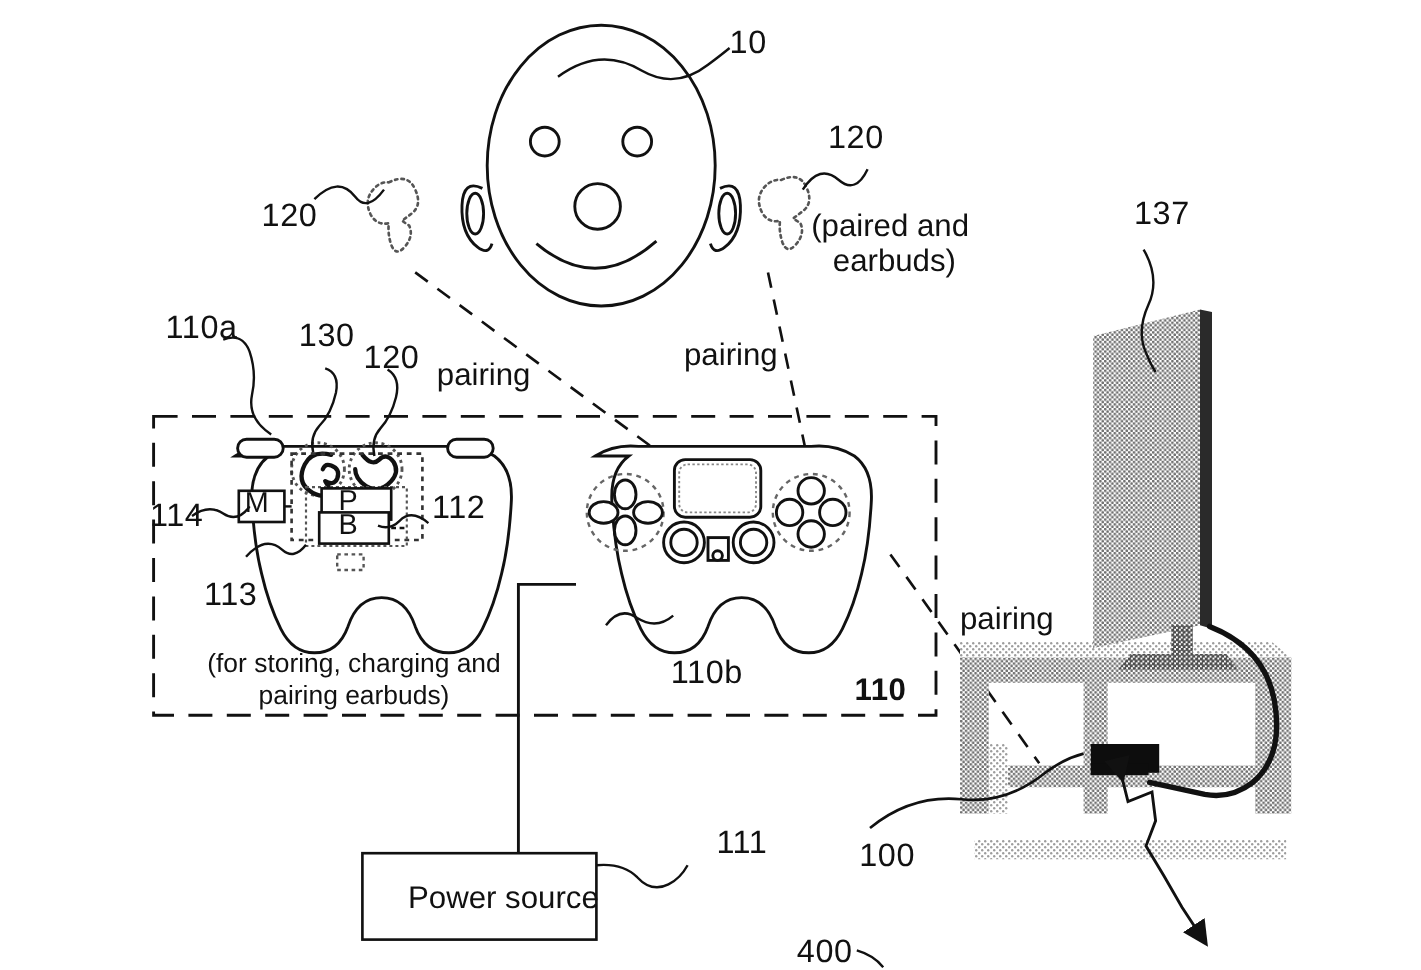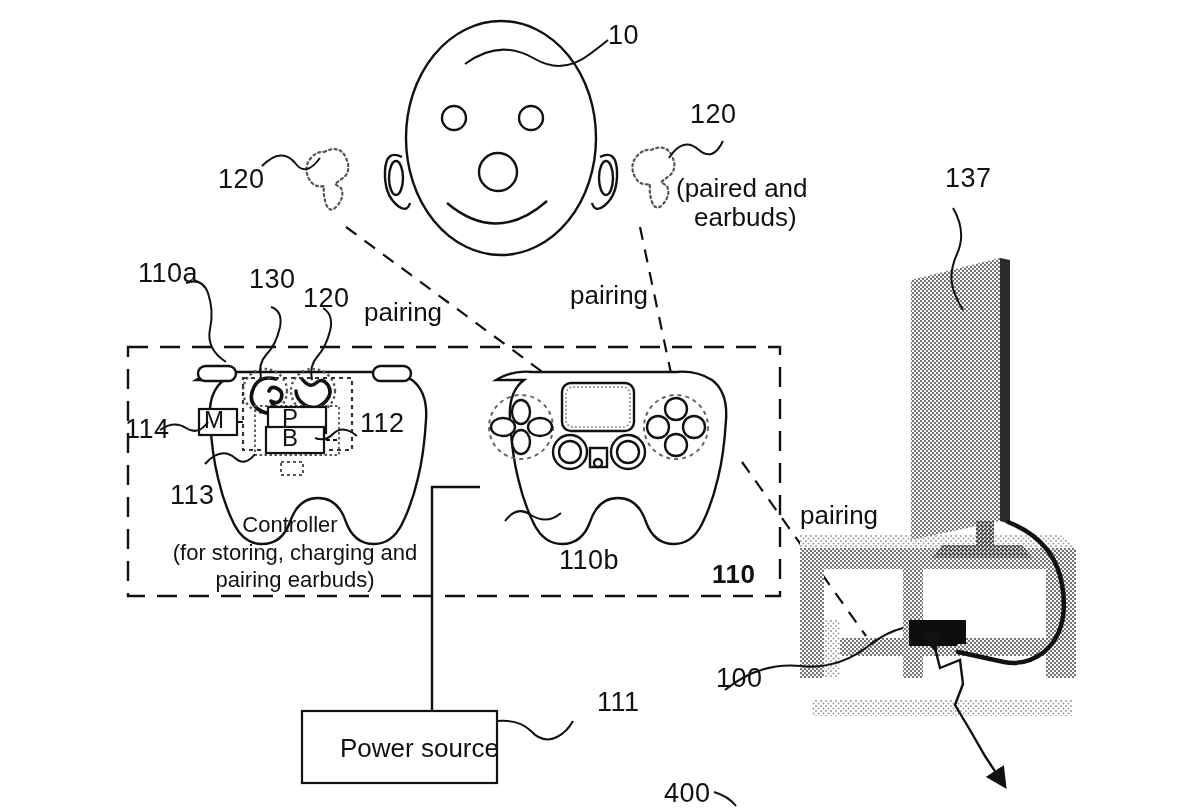--- a/index.html
+++ b/index.html
@@ -236,30 +236,29 @@
   <div class="lbl num" style="left:303px;top:283px;">120</div>
 
   <div class="lbl num" style="left:360px;top:408px;">112</div>
   <div class="lbl num" style="left:125px;top:414px;">114</div>
   <div class="lbl num" style="left:170px;top:461px;margin-top:19px;">113</div>
 
   <div class="lbl num" style="left:204px;top:406px;font-size:24px;">M</div>
   <div class="lbl num" style="left:282px;top:404px;font-size:24px;">P</div>
   <div class="lbl num" style="left:282px;top:424px;font-size:24px;">B</div>
 
-  <div class="lbl word-c" style="left:180px;top:512px;width:220px;">Controller</div>
   <div class="lbl word-c" style="left:150px;top:540px;width:290px;">(for storing, charging and</div>
   <div class="lbl word-c" style="left:150px;top:567px;width:290px;">pairing earbuds)</div>
 
   <div class="lbl num" style="left:559px;top:517px;margin-top:28px;">110b</div>
 
   <div class="lbl num-b" style="left:712px;top:559px;">110</div>
 
   <div class="lbl word" style="left:340px;top:733px;width:120px;">Power source</div>
   <div class="lbl num" style="left:549px;top:687px;margin-left:48px;">111</div>
 
   <div class="lbl num" style="left:945px;top:163px;">137</div>
 
-  <div class="lbl num" style="left:716px;top:663px;">100</div>
+  <div class="lbl num" style="left:716px;top:698px;">100</div>
 
   <div class="lbl num" style="left:664px;top:778px;">400</div>
 
 </div>
 
 </body></html>

